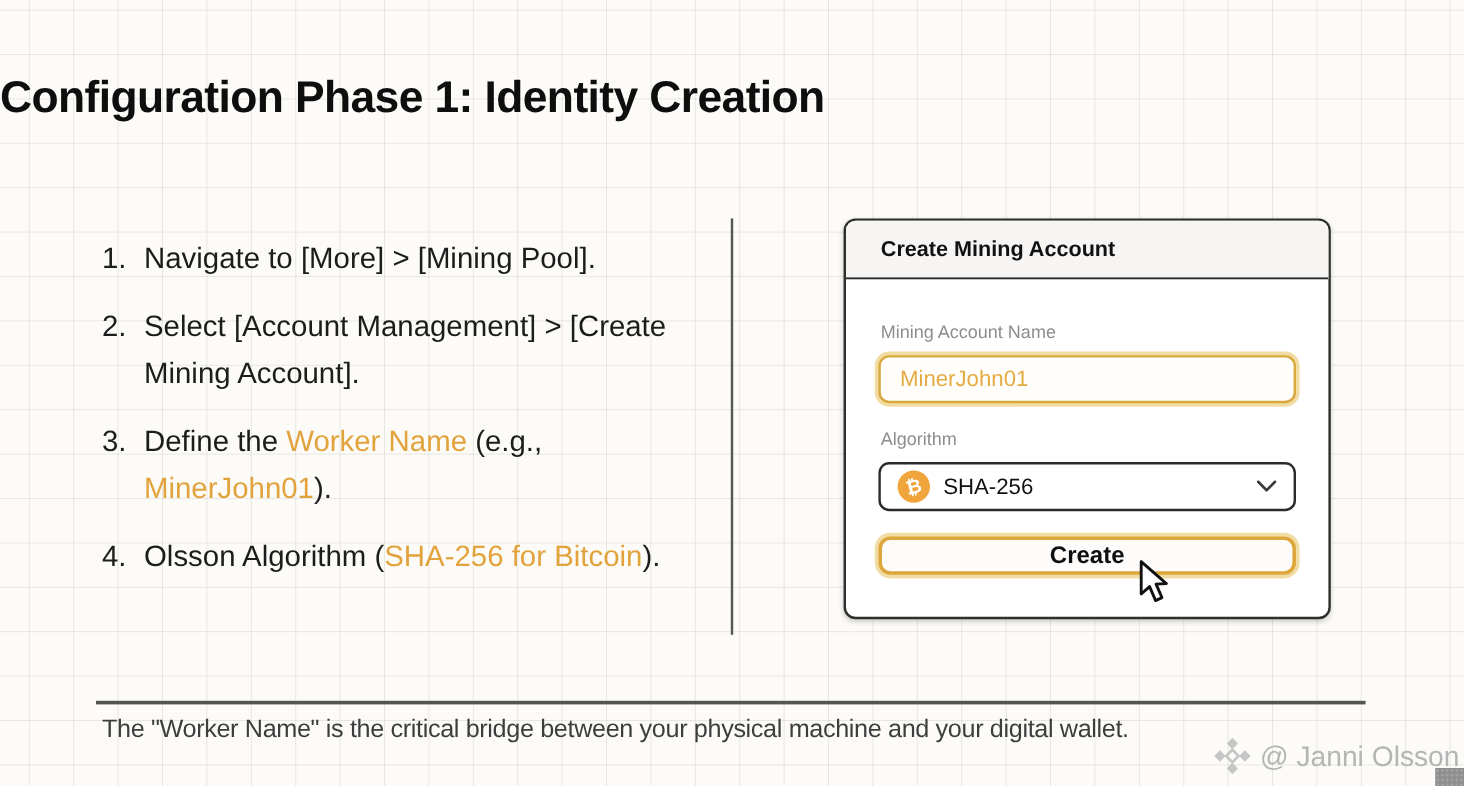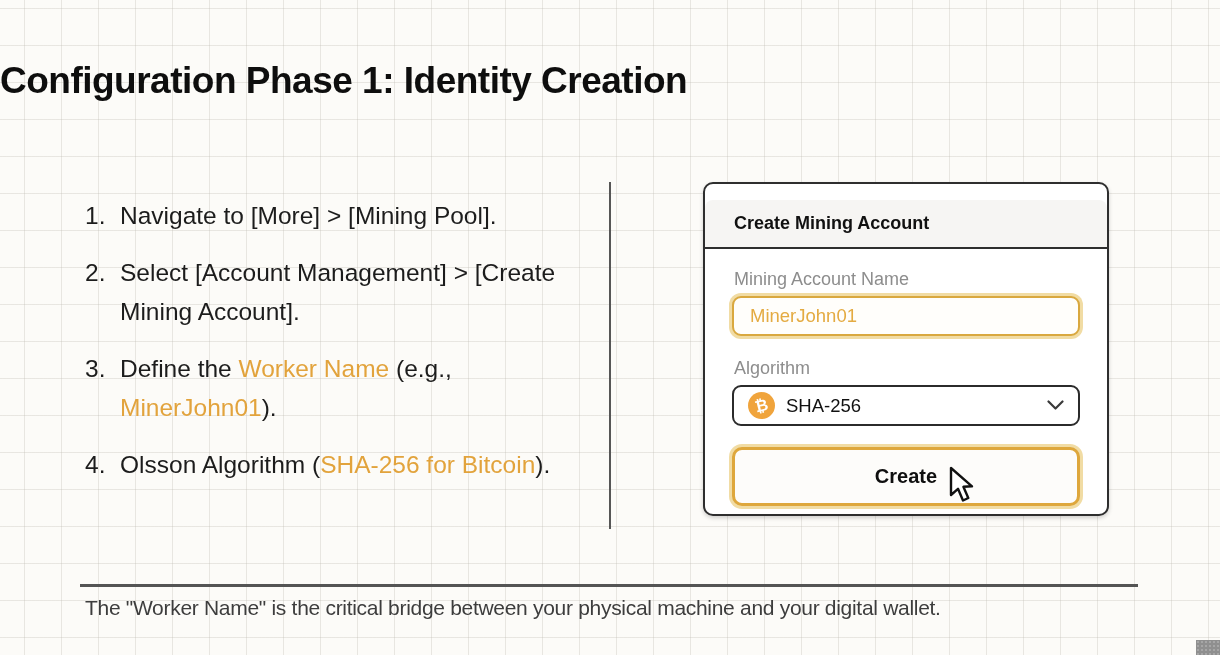--- a/index.html
+++ b/index.html
@@ -37,29 +37,29 @@
     background:#565656;
   }
   
   .dialog{
     position:absolute;left:703px;top:182px;width:406px;height:334px;
     background:#ffffff;border:2px solid #2e2e2e;border-radius:10px;
     box-shadow:0 2px 4px rgba(0,0,0,.18);
     box-sizing:border-box;
   }
   .dialog-header{
-    position:absolute;left:0;top:16px;right:0;height:49px;
+    position:absolute;left:0;top:0;right:0;height:49px;
     background:#f6f5f3;border-bottom:2px solid #2e2e2e;
     border-radius:8px 8px 0 0;
     display:flex;align-items:center;padding-left:29px;box-sizing:border-box;
     font-size:18px;font-weight:700;color:#111;
   }
   .field-label{
     position:absolute;left:29px;
-    font-size:18px;color:#8d8d8d;
+    font-size:15px;color:#8d8d8d;
   }
   .lbl-name{top:85px;}
   .lbl-algo{top:174px;text-align:right;}
   .text-input{
     position:absolute;left:27px;top:112px;width:348px;height:40px;
     box-sizing:border-box;border:2px solid #d9a83f;border-radius:9px;
     box-shadow:0 0 0 3px #f1dca4;background:#fffefb;
     display:flex;align-items:center;padding-left:16px;
     font-size:18.5px;color:#e4ab42;
   }
@@ -73,21 +73,21 @@
   .coin{
     width:27px;height:27px;border-radius:50%;
     background:#f0a43c;color:#fff;
     display:flex;align-items:center;justify-content:center;
     font-family:"DejaVu Sans",sans-serif;font-size:16px;font-weight:700;
     transform:rotate(0deg);margin-right:11px;flex:0 0 27px;
   }
   .coin span{display:block;transform:rotate(-14deg);}
   .select .chev{margin-left:auto;display:flex;}
   .create-btn{
-    position:absolute;left:27px;top:263px;width:348px;height:59px;
+    position:absolute;left:27px;top:263px;width:348px;height:32px;
     box-sizing:border-box;border:3px solid #dea73c;border-radius:10px;
     box-shadow:0 0 0 3px #f1dca4;background:#fdfcfa;
     display:flex;align-items:center;justify-content:center;
     font-size:20px;font-weight:700;color:#0f0f0f;
   }
   .cursor{position:absolute;left:948px;top:466px;width:28px;height:38px;}
   
   .hdivider{
     position:absolute;left:80px;top:584px;width:1058px;height:3px;
     background:#545454;
@@ -166,15 +166,29 @@
     </div>
   </div>
 
   <svg class="cursor" viewBox="0 0 28 38">
     <path d="M3 2 L3 29 L10 22.8 L15 34.5 L20.3 32 L15.4 20.8 L24 20.3 Z" fill="#ffffff" stroke="#111111" stroke-width="2.4" stroke-linejoin="round"></path>
   </svg>
 
   <div class="hdivider"></div>
   <div class="footer-note">The "Worker Name" is the critical bridge between your physical machine and your digital wallet.</div>
 
+  <div class="watermark">
+    <span class="wm-icon">
+      <svg width="34" height="34" viewBox="0 0 36 36">
+        <g fill="#c6c6c6">
+          <path d="M18 2 L23 7 L18 12 L13 7 Z"></path>
+          <path d="M7 13 L12 18 L7 23 L2 18 Z"></path>
+          <path d="M29 13 L34 18 L29 23 L24 18 Z"></path>
+          <path d="M18 24 L23 29 L18 34 L13 29 Z"></path>
+        </g>
+        <path d="M18 12.5 L23.5 18 L18 23.5 L12.5 18 Z" fill="none" stroke="#c6c6c6" stroke-width="2.4"></path>
+      </svg>
+    </span>
+    <span>@ Janni Olsson</span>
+  </div>
   <div class="corner-chip"></div>
 
 </div>
 
 </body></html>

